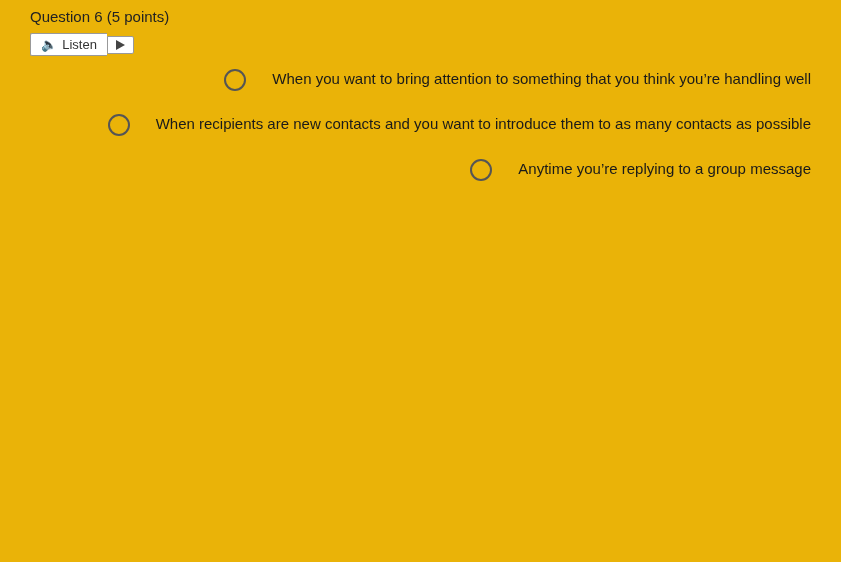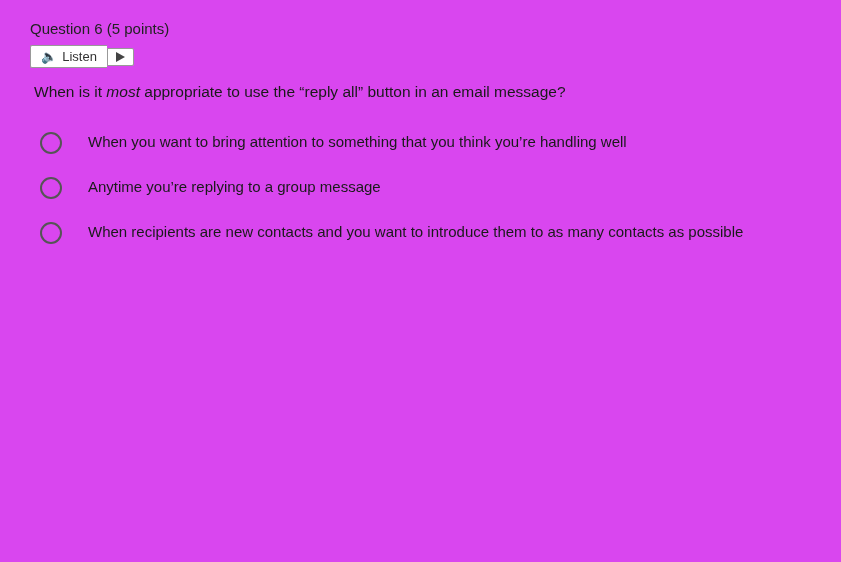--- a/index.html
+++ b/index.html
@@ -15,22 +15,22 @@
       font-family: Arial, sans-serif;
       display: flex;
       align-items: flex-start;
       justify-content: flex-start;
       overflow: hidden;
     }
 
     .page {
       width: 841px;
       height: 562px;
-      background-color: #d946ef;
-      padding: 20px 30px;
+      background-color: #eab308;
+      padding: 8px 30px;
     }
 
     .question-title {
       font-size: 15px;
       font-weight: normal;
       color: #222;
       margin-bottom: 8px;
     }
 
     .listen-bar {
@@ -94,20 +94,21 @@
     .options-list {
       list-style: none;
       padding-left: 10px;
     }
 
     .option-item {
       display: flex;
       align-items: flex-start;
       margin-bottom: 22px;
       gap: 26px;
+      justify-content: flex-end;
     }
 
     .radio-circle {
       width: 22px;
       height: 22px;
       border-radius: 50%;
       border: 2px solid #555;
       background: transparent;
       flex-shrink: 0;
       margin-top: 1px;
@@ -130,32 +131,29 @@
   <div class="listen-bar">
     <button class="listen-btn">
       <span class="listen-icon">🔈</span>
       <span>Listen</span>
     </button>
     <button class="play-btn">
       <span class="play-triangle"></span>
     </button>
   </div>
 
-  <div class="question-text">
-    When is it <em>most</em> appropriate to use the “reply all” button in an email message?
-  </div>
 
   <ul class="options-list">
     <li class="option-item">
       <div class="radio-circle"></div>
       <span class="option-text">When you want to bring attention to something that you think you’re handling well</span>
     </li>
     <li class="option-item">
       <div class="radio-circle"></div>
-      <span class="option-text">Anytime you’re replying to a group message</span>
+      <span class="option-text">When recipients are new contacts and you want to introduce them to as many contacts as possible</span>
     </li>
     <li class="option-item">
       <div class="radio-circle"></div>
-      <span class="option-text">When recipients are new contacts and you want to introduce them to as many contacts as possible</span>
+      <span class="option-text">Anytime you’re replying to a group message</span>
     </li>
   </ul>
 
 </div>
 
 </body></html>

